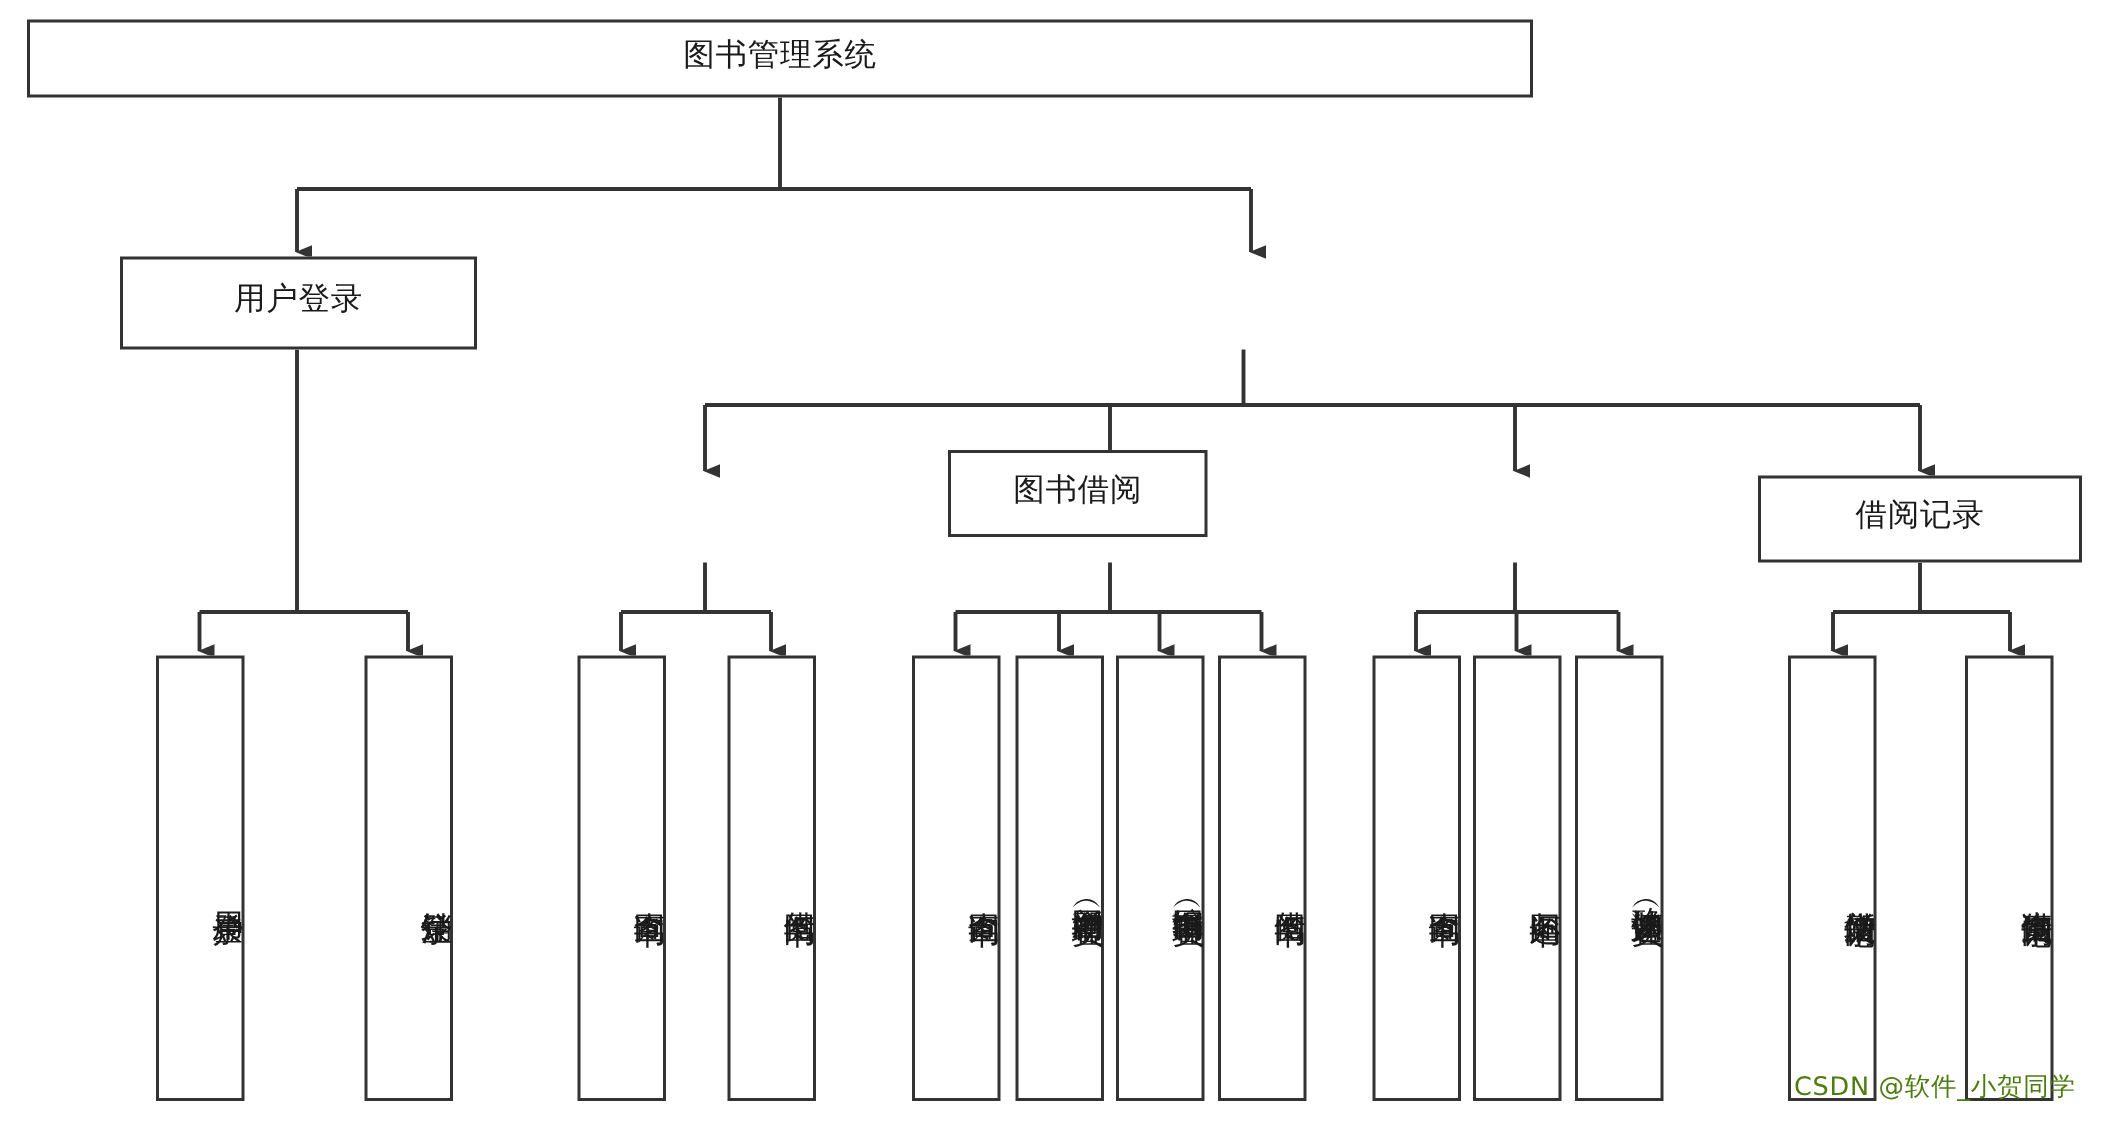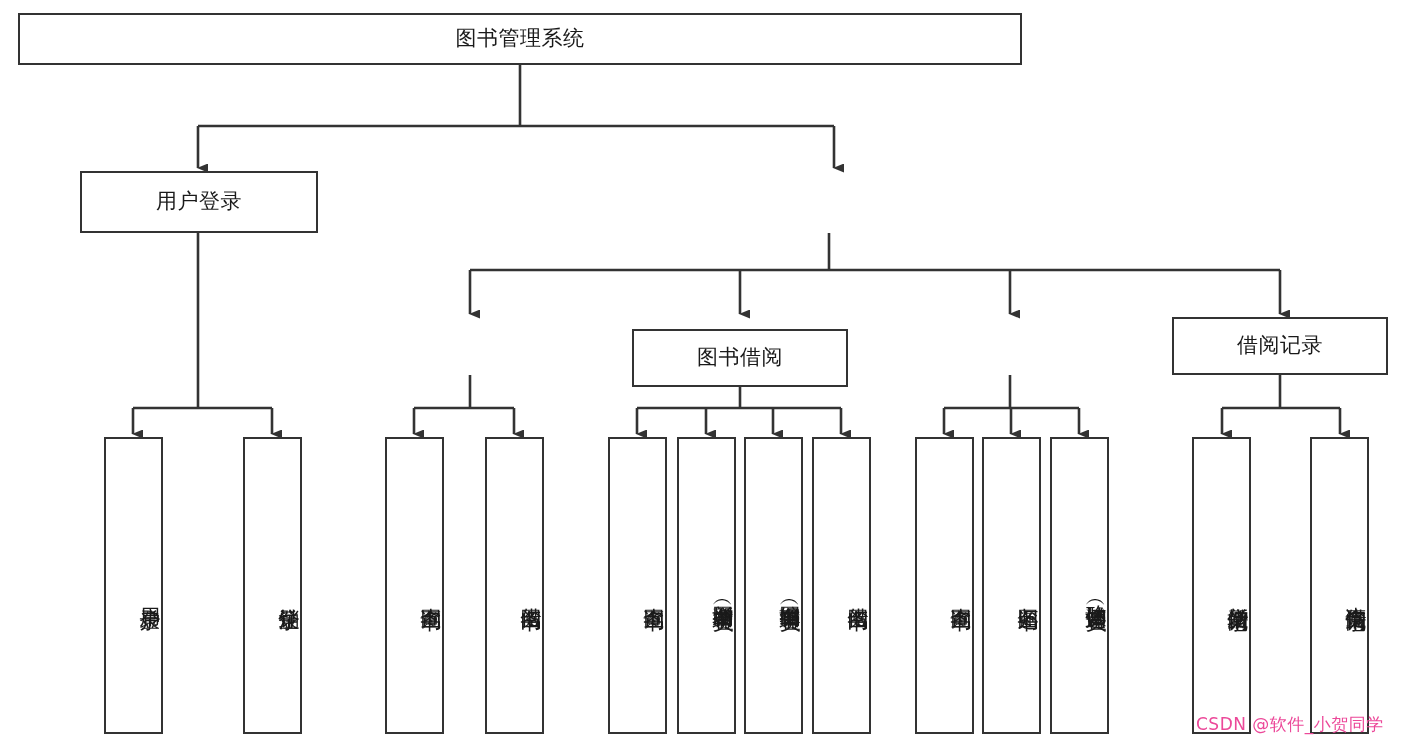--- a/index.html
+++ b/index.html
@@ -29,20 +29,21 @@
     position: absolute;
     box-sizing: border-box;
     border: 2px solid #333333;
     background: #ffffff;
     color: #1a1a1a;
     display: flex;
     align-items: center;
     justify-content: center;
     text-align: right;
     z-index: 2;
+    font-family: Liberation Mono, monospace;
   }
   .node-h {
     font-size: 21px;
     line-height: 1.1;
     letter-spacing: 0.5px;
   }
   .node-v {
     font-size: 21px;
     line-height: 1.12;
     writing-mode: vertical-rl;
@@ -53,21 +54,21 @@
     letter-spacing: 1px;
   }
   .node-v > span {
     display: block;
   }
   .watermark {
     position: absolute;
     left: 1196px;
     top: 713px;
     font-size: 17px;
-    color: #ec4899;
+    color: #4d7c0f;
     white-space: nowrap;
     z-index: 3;
     letter-spacing: 0.5px;
   }
 </style>
 </head>
 <body>
 
 <div id="canvas">
 
@@ -122,21 +123,21 @@
   </svg>
 
   <div class="node node-h" style="left:18px; top:13px; width:1004px; height:52px;">
     <span>图书管理系统</span>
   </div>
 
   <div class="node node-h" style="left:80px; top:171px; width:238px; height:62px;">
     <span>用户登录</span>
   </div>
 
-  <div class="node node-h" style="left:632px; top:329px; width:216px; height:58px;">
+  <div class="node node-h" style="left:632px; top:300px; width:173px; height:58px;">
     <span>图书借阅</span>
   </div>
   <div class="node node-h" style="left:1172px; top:317px; width:216px; height:58px;">
     <span>借阅记录</span>
   </div>
 
   <div class="node node-v" style="left:104px; top:437px; width:59px; height:297px;">
     <span>用户登录</span>
   </div>
   <div class="node node-v" style="left:243px; top:437px; width:59px; height:297px;">

